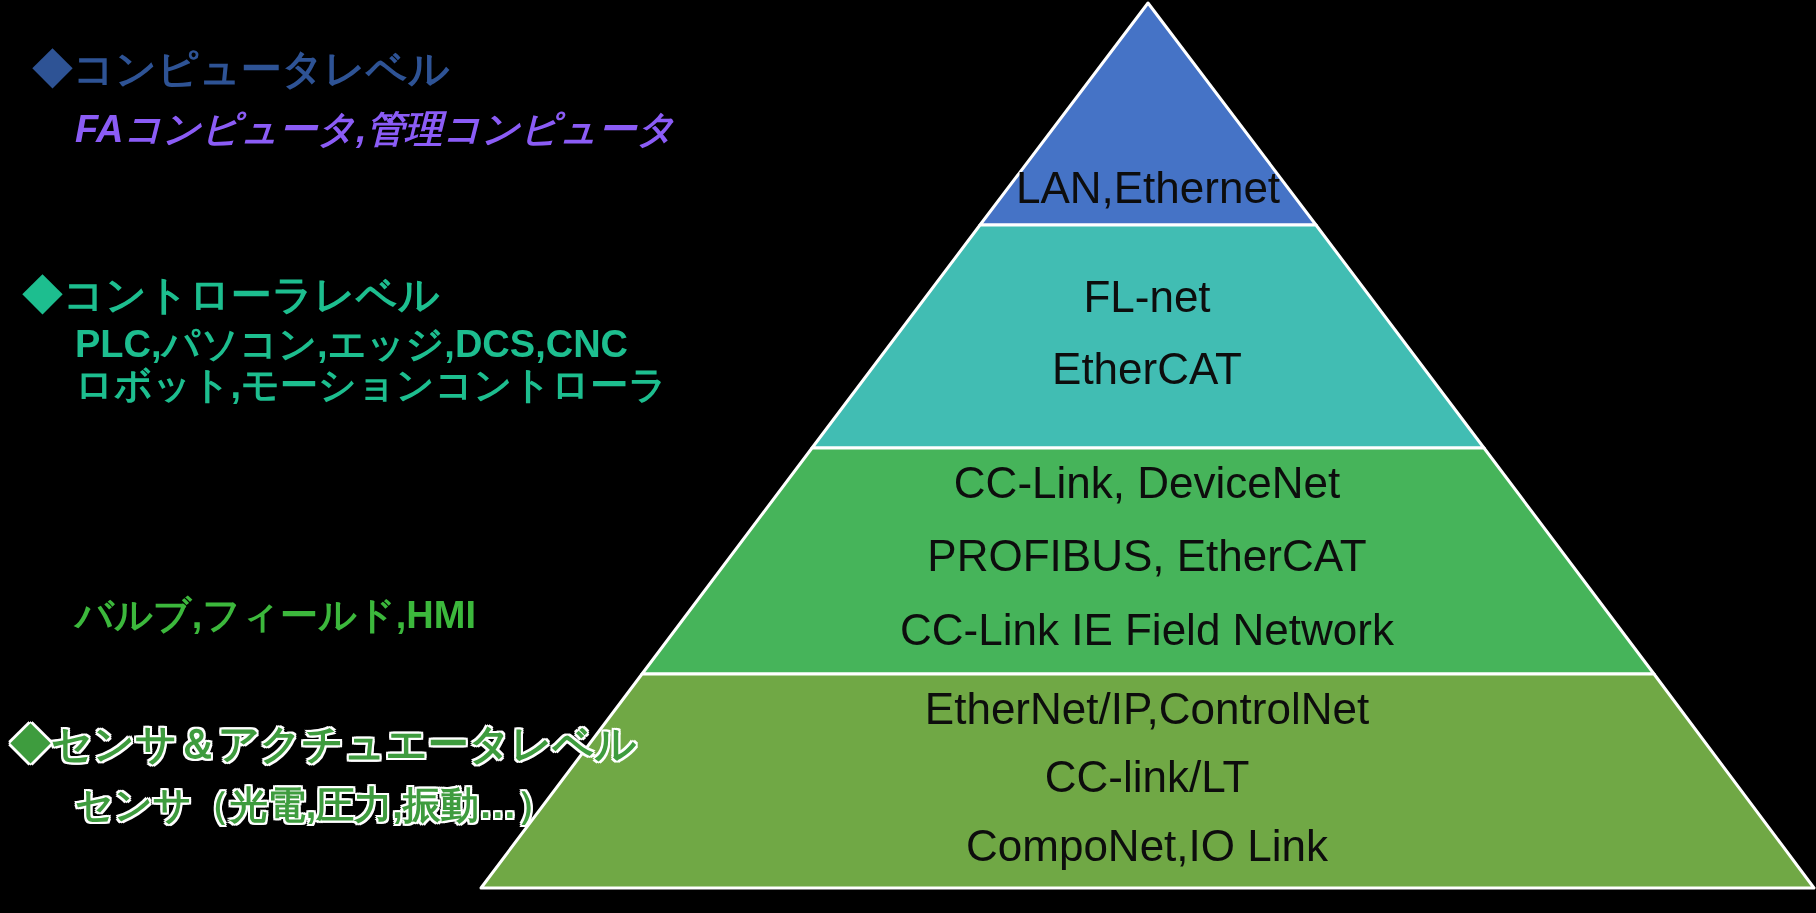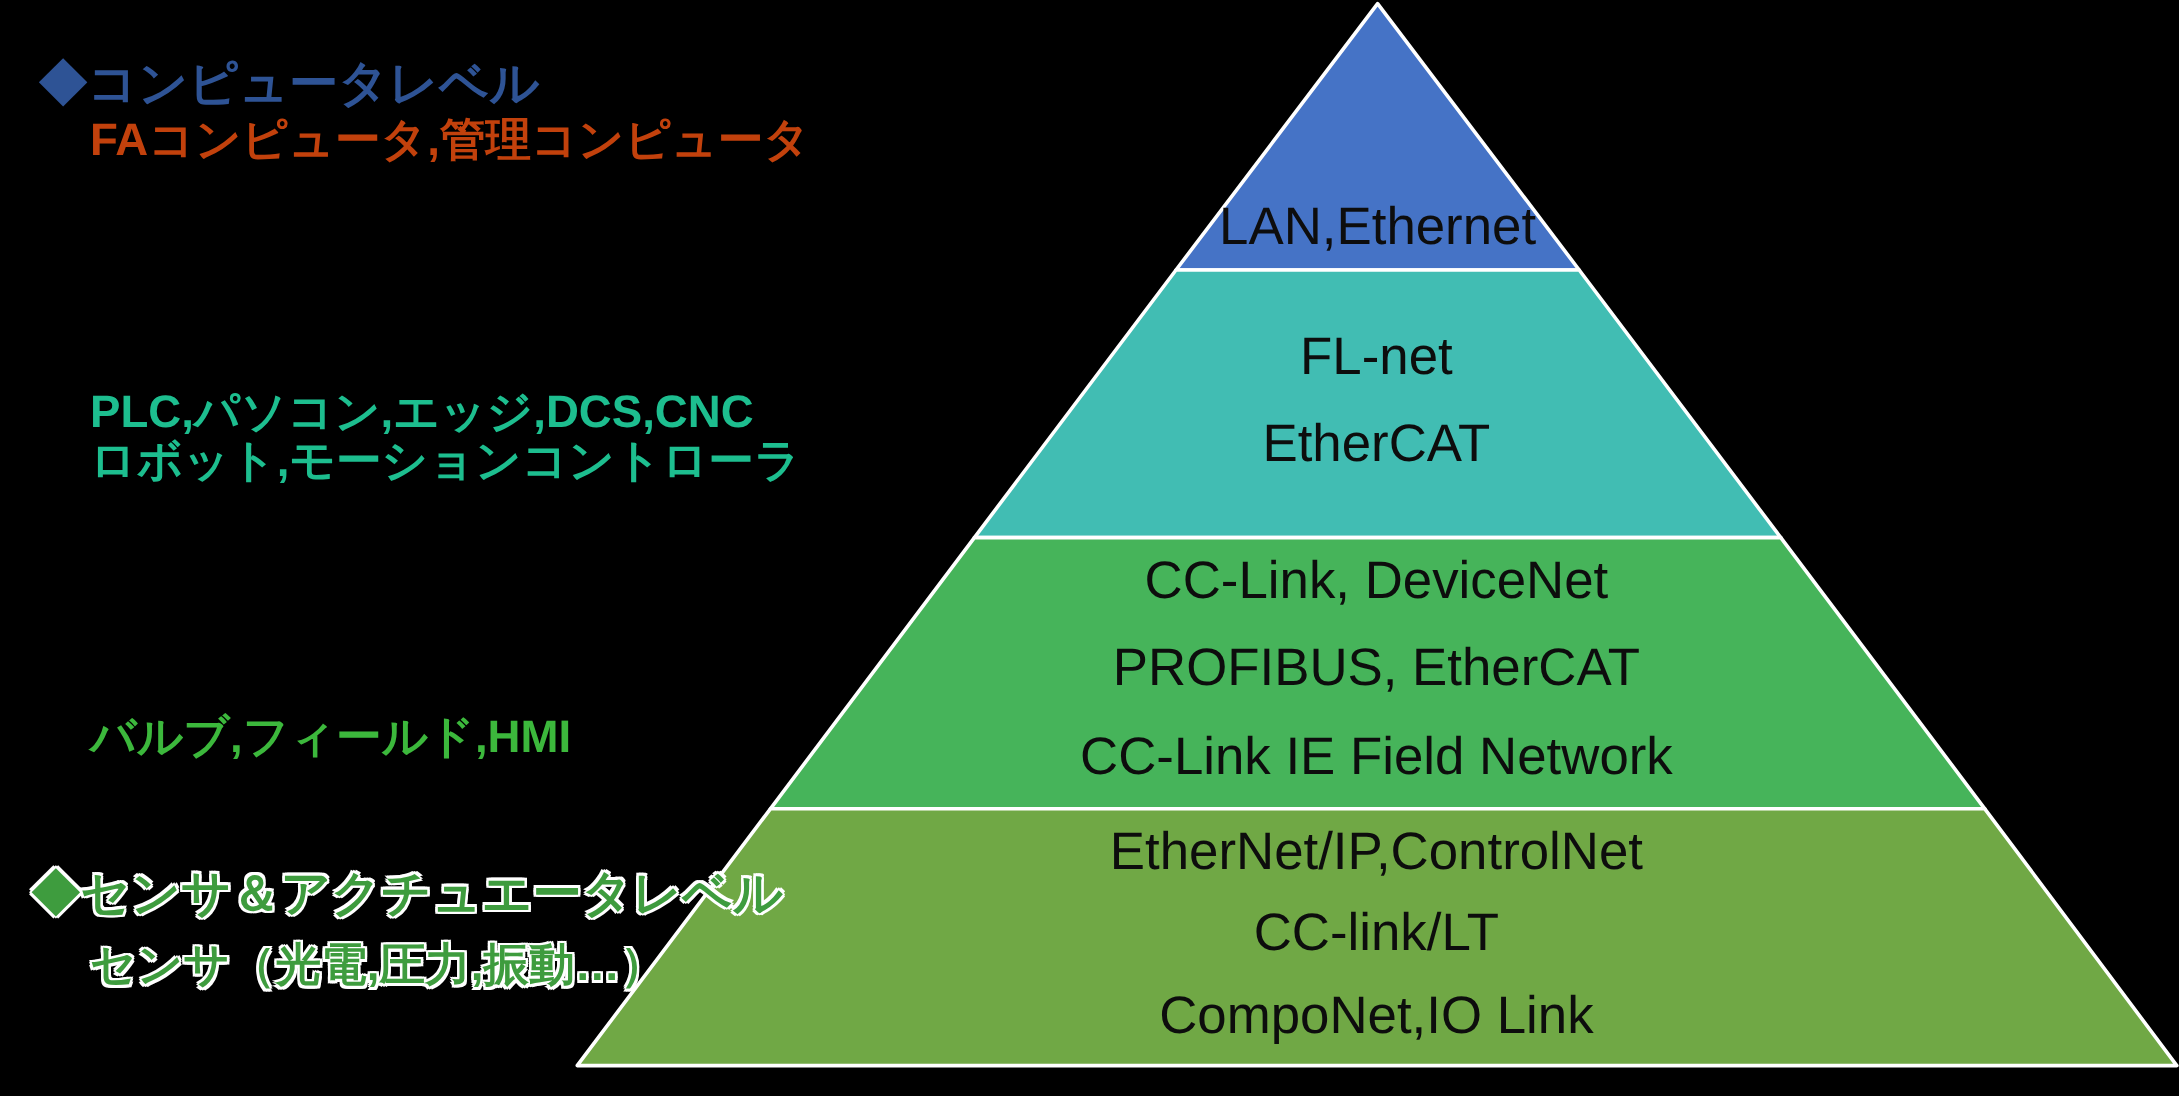--- a/index.html
+++ b/index.html
@@ -53,24 +53,25 @@
     <text class="band-label" x="1147" y="645" fill="#0D0D0D">CC-Link IE Field Network</text>
 
     <text class="band-label" x="1147" y="724" fill="#0D0D0D">EtherNet/IP,ControlNet</text>
     <text class="band-label" x="1147" y="792" fill="#0D0D0D">CC-link/LT</text>
     <text class="band-label" x="1147" y="861" fill="#0D0D0D">CompoNet,IO Link</text>
   </svg>
 
   <div class="legend">
 
     <div class="legend-line heading" style="left: 32px; top: 48px; color: rgb(46, 83, 149);">◆コンピュータレベル</div>
-    <div class="legend-line item" style="left: 75px; top: 98px; color: #c2410c;">FAコンピュータ,管理コンピュータ</div>
+    <div class="legend-line item" style="left: 75px; top: 110px; color: #8b5cf6; font-style: italic;">FAコンピュータ,管理コンピュータ</div>
 
+    <div class="legend-line heading" style="left: 22px; top: 274px; color: rgb(29, 190, 143);">◆コントローラレベル</div>
     <div class="legend-line item" style="left: 75px; top: 301px; color: rgb(29, 190, 143); margin-top: 24px;">PLC,パソコン,エッジ,DCS,CNC</div>
     <div class="legend-line item" style="left: 75px; top: 366px; color: rgb(29, 190, 143);">ロボット,モーションコントローラ</div>
 
     <div class="legend-line item" style="left: 75px; top: 596px; color: rgb(60, 184, 60);">バルブ,フィールド,HMI</div>
 
-    <div class="legend-line heading outlined" style="left: 26px; top: 723px; color: rgb(62, 156, 62);">◆センサ＆アクチュエータレベル</div>
+    <div class="legend-line heading outlined" style="left: 10px; top: 723px; color: rgb(62, 156, 62);">◆センサ＆アクチュエータレベル</div>
     <div class="legend-line item outlined" style="left: 75px; top: 786px; color: rgb(62, 156, 62);">センサ（光電,圧力,振動…）</div>
 
   </div>
 </div>
 
 </body></html>

